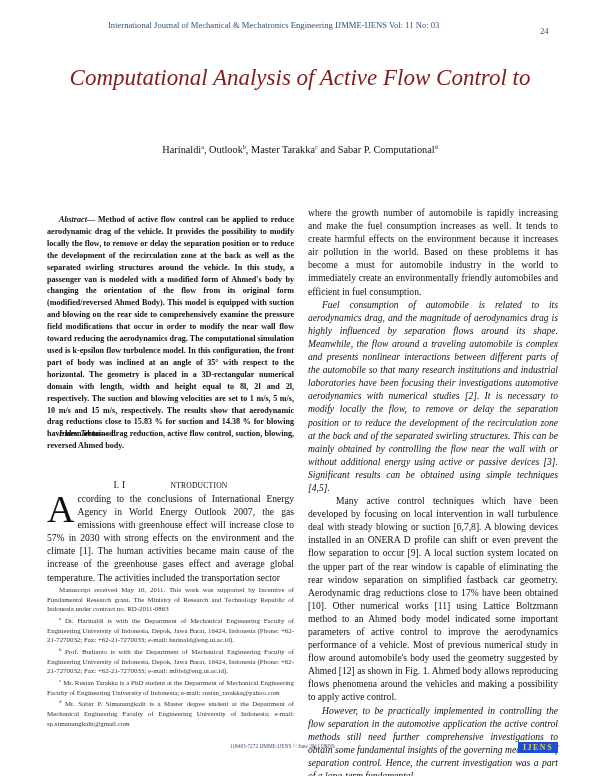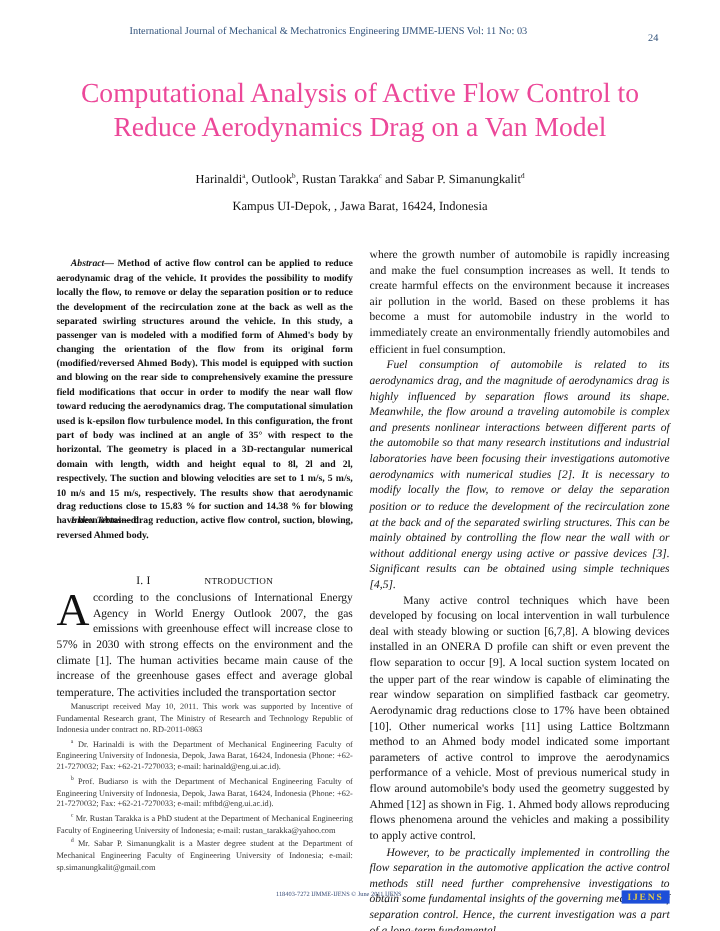--- a/index.html
+++ b/index.html
@@ -1,20 +1,20 @@
 <!DOCTYPE html>
 <html><head>
 <meta charset="utf-8">
 <style>
   html, body { margin:0; padding:0; background:#ffffff; }
   body { width:600px; height:776px; position:relative; overflow:hidden; font-family:"Liberation Serif", serif; color:#111; }
   .running-header { position:absolute; top:20px; left:0; width:600px; font-size:8.6px; color:#31527a; }
   .running-header .journal { position:absolute; left:108px; top:0; white-space:nowrap; }
   .running-header .pageno { position:absolute; left:540px; top:6px; }
-  .title { position:absolute; top:64px; left:40px; width:520px; text-align:center; font-size:23px; line-height:28px; color:#ec4899; }
+  .title { position:absolute; top:64px; left:40px; width:520px; text-align:center; font-size:23px; line-height:28px; color:#7f1d1d;font-style:italic; }
   .authors { position:absolute; top:144px; left:40px; width:520px; text-align:center; font-size:10.3px; }
   .authors sup { font-size:6px; }
   .affil { position:absolute; top:166px; left:40px; width:520px; text-align:center; font-size:10.4px; line-height:14px; }
   .col { position:absolute; text-align:justify; }
   .col-left { left:47px; width:247px; }
   .col-right { left:308px; width:250px; }
   .abstract { top:214px; font-size:8.1px; line-height:11.9px; font-weight:bold; text-indent:12px; }
   .abstract i, .index i { font-weight:bold; font-style:italic; }
   .index { top:428px; font-size:8.1px; line-height:11.9px; font-weight:bold; text-indent:12px; }
   .sec-head { position:absolute; top:479px; left:47px; width:247px; text-align:center; font-size:9.6px; letter-spacing:0.2px; }
@@ -34,29 +34,27 @@
 </head>
 <body>
 
 <div class="running-header">
   <span class="journal">International Journal of Mechanical &amp; Mechatronics Engineering IJMME-IJENS Vol: 11 No: 03</span>
   <span class="pageno">24</span>
 </div>
 
 <div class="title">
   <div>Computational Analysis of Active Flow Control to</div>
-  <div>Reduce Aerodynamics Drag on a Van Model</div>
 </div>
 
 <div class="authors">
-  <span>Harinaldi</span><sup>a</sup><span>, </span><span>Outlook</span><sup>b</sup><span>, </span><span>Rustan Tarakka</span><sup>c</sup><span> and </span><span>Sabar P. Simanungkalit</span><sup>d</sup>
+  <span>Harinaldi</span><sup>a</sup><span>, </span><span>Outlook</span><sup>b</sup><span>, </span><span>Master Tarakka</span><sup>c</sup><span> and </span><span>Sabar P. Computational</span><sup>d</sup>
 </div>
 
 <div class="affil">
-  <div>Kampus UI-Depok, , Jawa Barat, 16424, Indonesia</div>
 </div>
 
 <div class="col col-left abstract">
   <i>Abstract</i><span>— </span><span>Method of active flow control can be applied to reduce aerodynamic drag of the vehicle. It provides the possibility to modify locally the flow, to remove or delay the separation position or to reduce the development of the recirculation zone at the back as well as the separated swirling structures around the vehicle. In this study, a passenger van is modeled with a modified form of Ahmed's body by changing the orientation of the flow from its original form (modified/reversed Ahmed Body). This model is equipped with suction and blowing on the rear side to comprehensively examine the pressure field modifications that occur in order to modify the near wall flow toward reducing the aerodynamics drag. The computational simulation used is k-epsilon flow turbulence model. In this configuration, the front part of body was inclined at an angle of 35° with respect to the horizontal. The geometry is placed in a 3D-rectangular numerical domain with length, width and height equal to 8l, 2l and 2l, respectively. The suction and blowing velocities are set to 1 m/s, 5 m/s, 10 m/s and 15 m/s, respectively. The results show that aerodynamic drag reductions close to 15.83 % for suction and 14.38 % for blowing have been obtained.</span>
 </div>
 
 <div class="col col-left index">
   <i>Index Terms</i><span>— </span><span>drag reduction, active flow control, suction, blowing, reversed Ahmed body.</span>
 </div>
 

